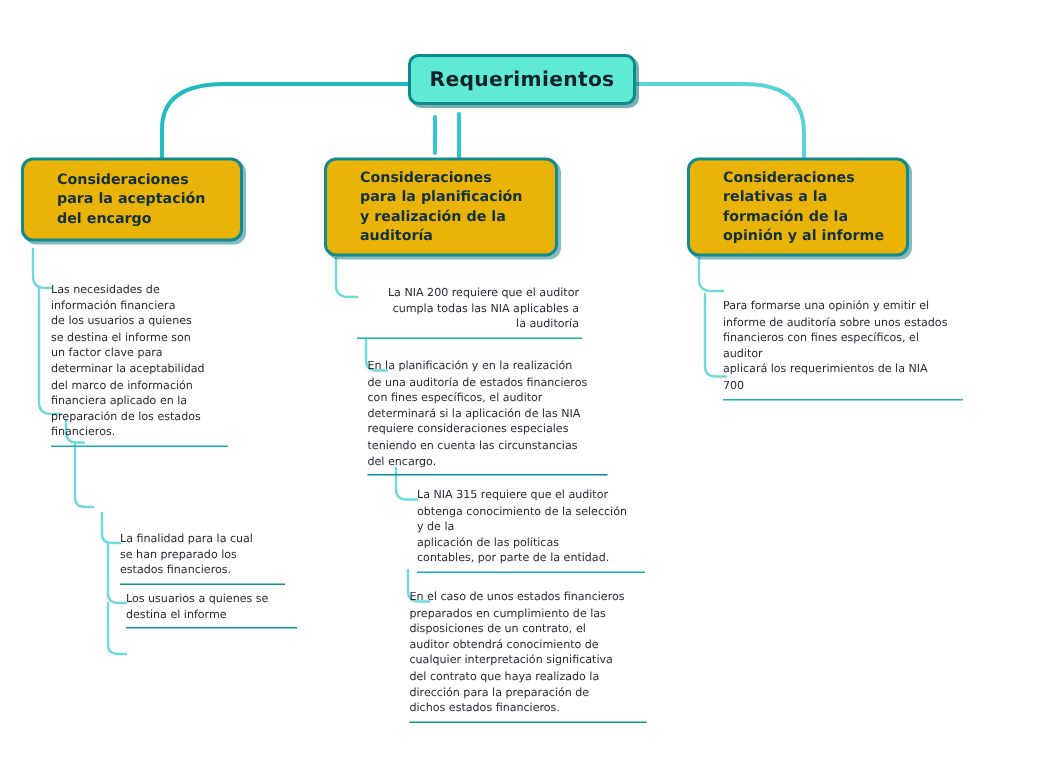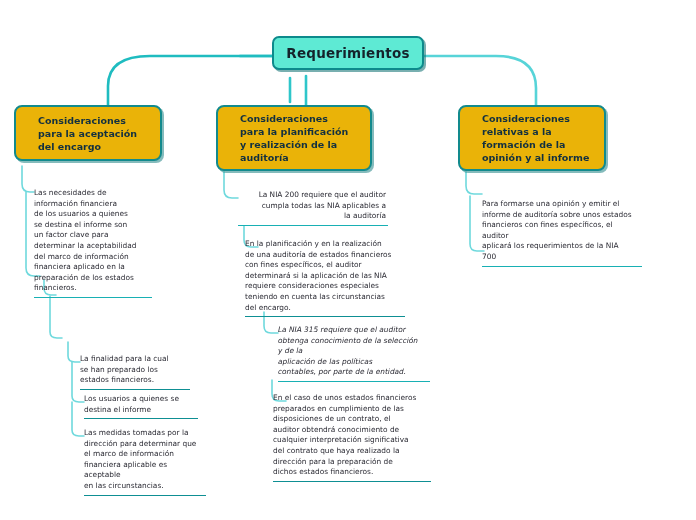--- a/index.html
+++ b/index.html
@@ -154,28 +154,20 @@
 estados financieros.</div>
     <div class="leaf-underline dark"></div>
   </div>
 
   <div class="leaf" style="left:84px; top:394px; width:114px;">
     <div class="leaf-text">Los usuarios a quienes se
 destina el informe</div>
     <div class="leaf-underline dark"></div>
   </div>
 
-  <div class="leaf" style="left:84px; top:428px; width:122px;">
-    <div class="leaf-text">Las medidas tomadas por la
-dirección para determinar que
-el marco de información
-financiera aplicable es aceptable
-en las circunstancias.</div>
-    <div class="leaf-underline dark"></div>
-  </div>
 
   <div class="branch-node" style="left:216px; top:105px; width:156px; height:66px;">
     <span class="branch-label">Consideraciones
 para la planificación
 y realización de la
 auditoría</span>
   </div>
 
   <div class="leaf" style="left:238px; top:190px; width:150px;text-align:right;">
     <div class="leaf-text">La NIA 200 requiere que el auditor
@@ -188,21 +180,21 @@
     <div class="leaf-text">En la planificación y en la realización
 de una auditoría de estados financieros
 con fines específicos, el auditor
 determinará si la aplicación de las NIA
 requiere consideraciones especiales
 teniendo en cuenta las circunstancias
 del encargo.</div>
     <div class="leaf-underline dark"></div>
   </div>
 
-  <div class="leaf" style="left:278px; top:325px; width:152px;font-style:italic;">
+  <div class="leaf" style="left:278px; top:325px; width:152px;">
     <div class="leaf-text">La NIA 315 requiere que el auditor
 obtenga conocimiento de la selección
 y de la
  aplicación de las políticas
 contables, por parte de la entidad.</div>
     <div class="leaf-underline"></div>
   </div>
 
   <div class="leaf" style="left:273px; top:393px; width:158px;">
     <div class="leaf-text">En el caso de unos estados financieros

